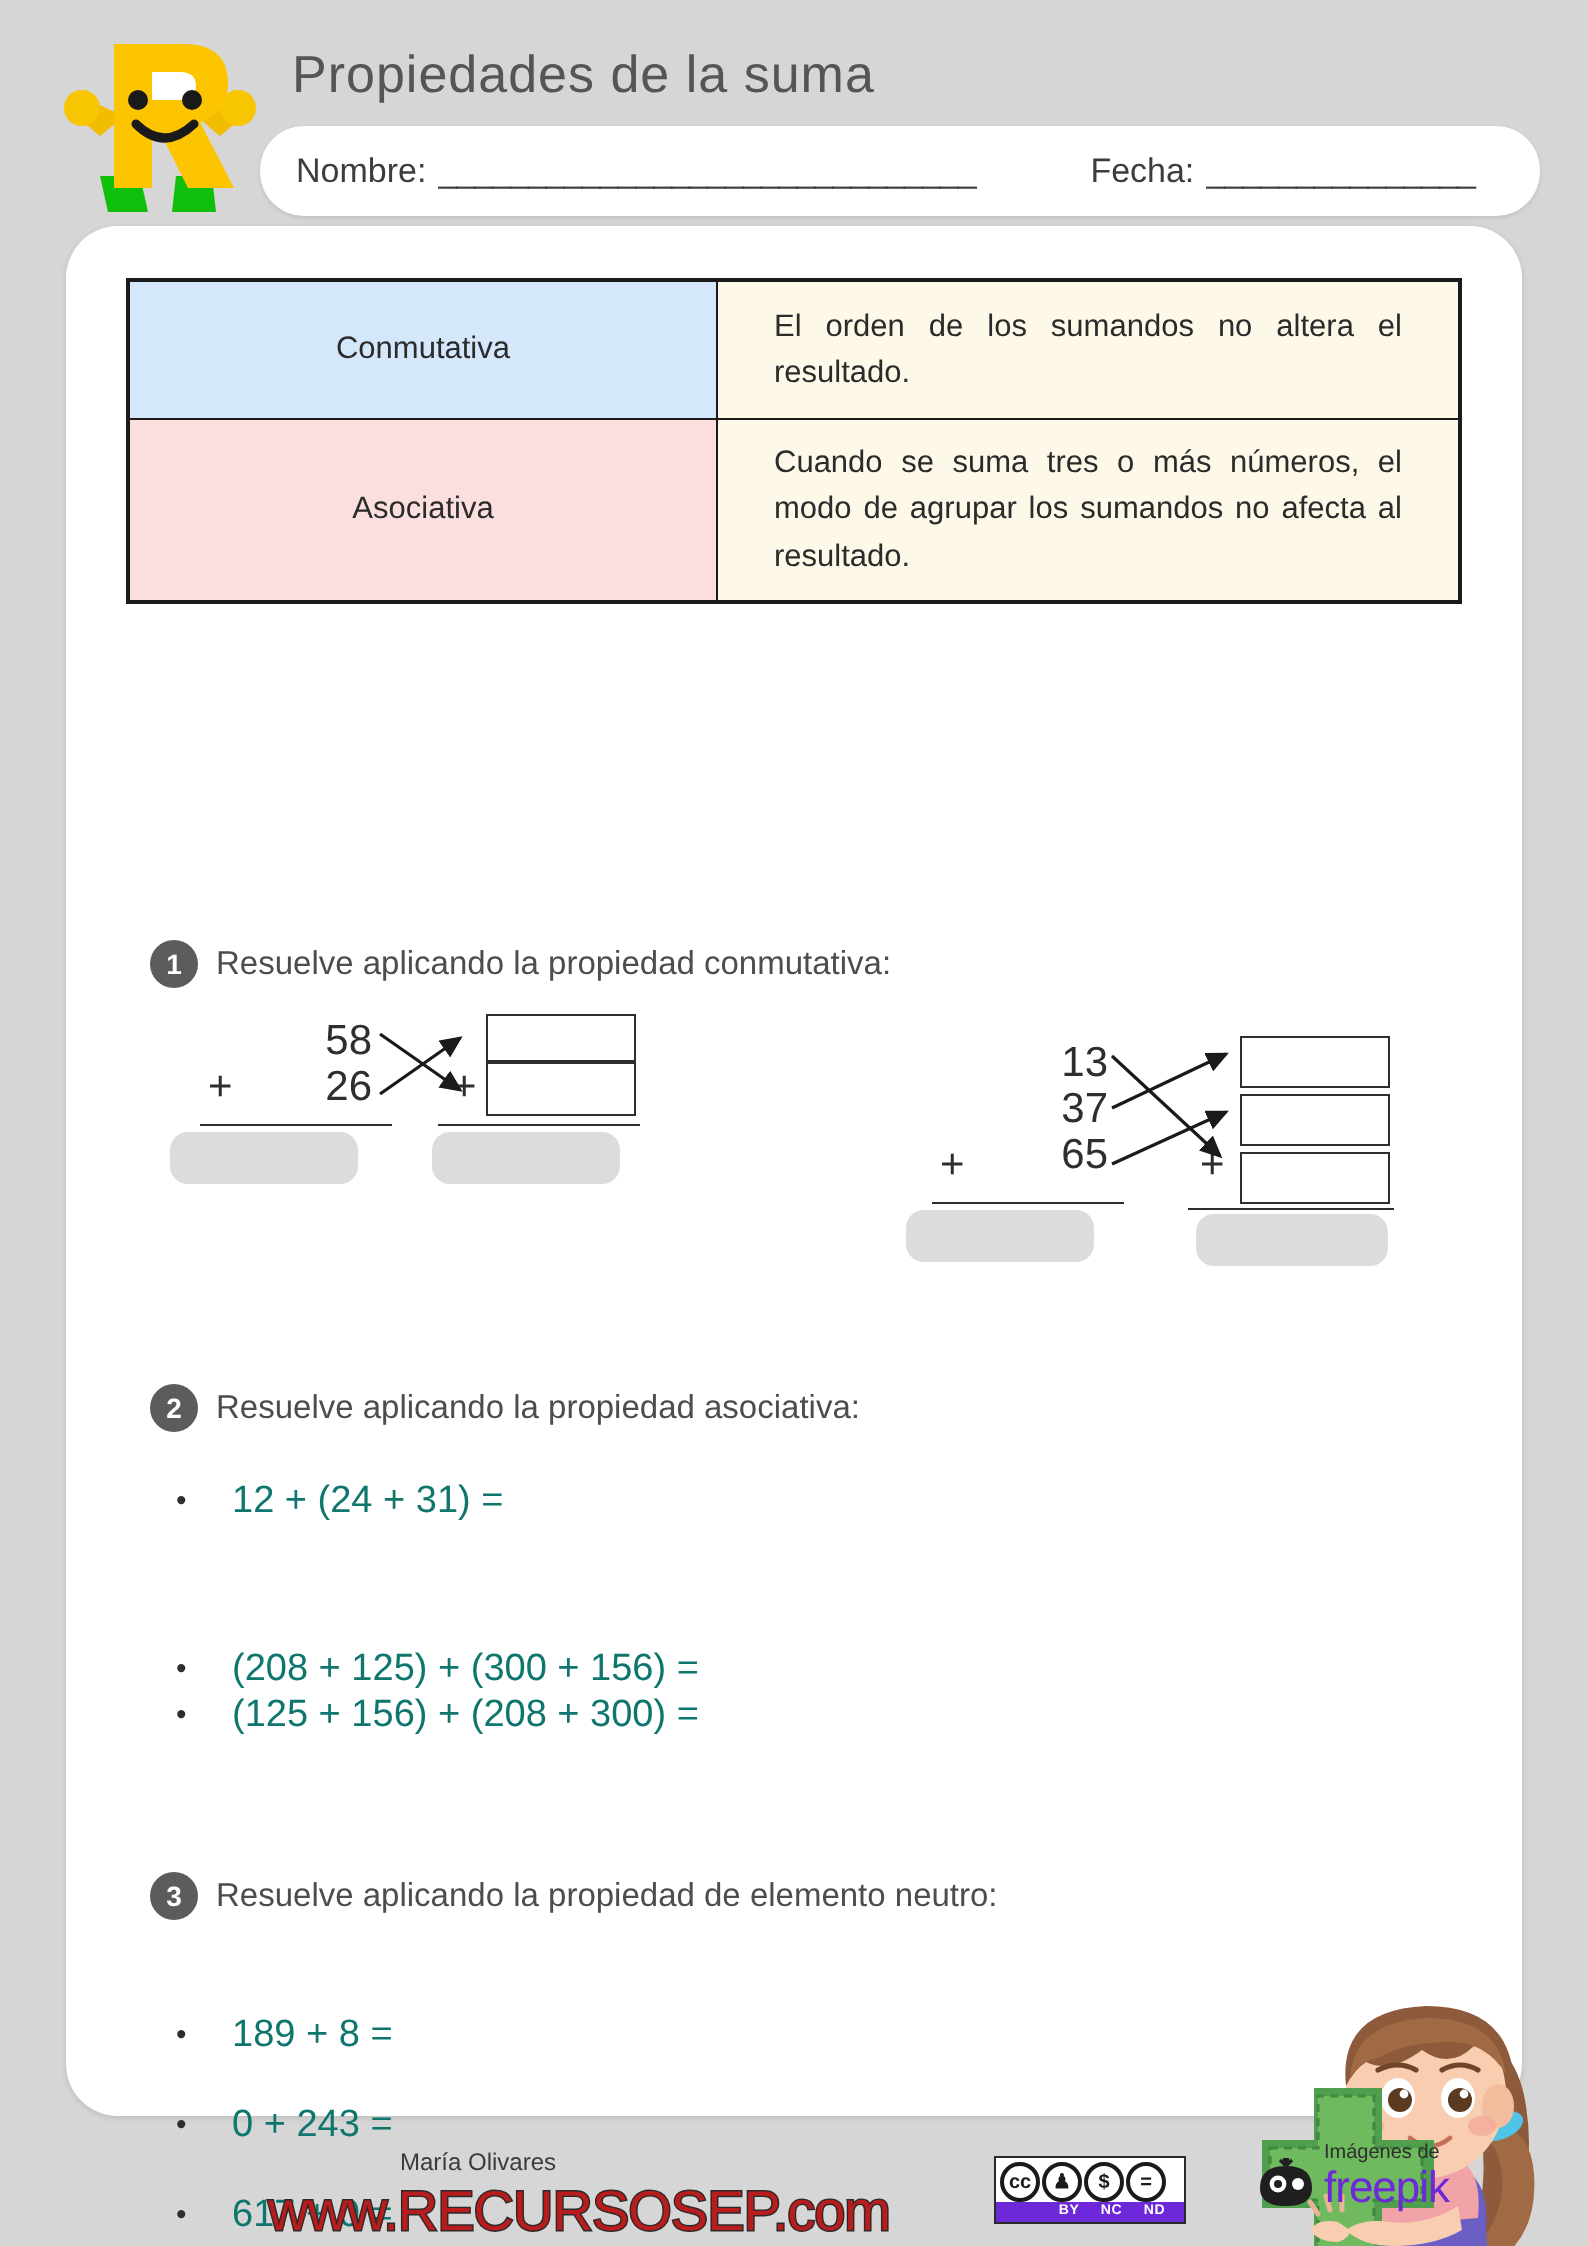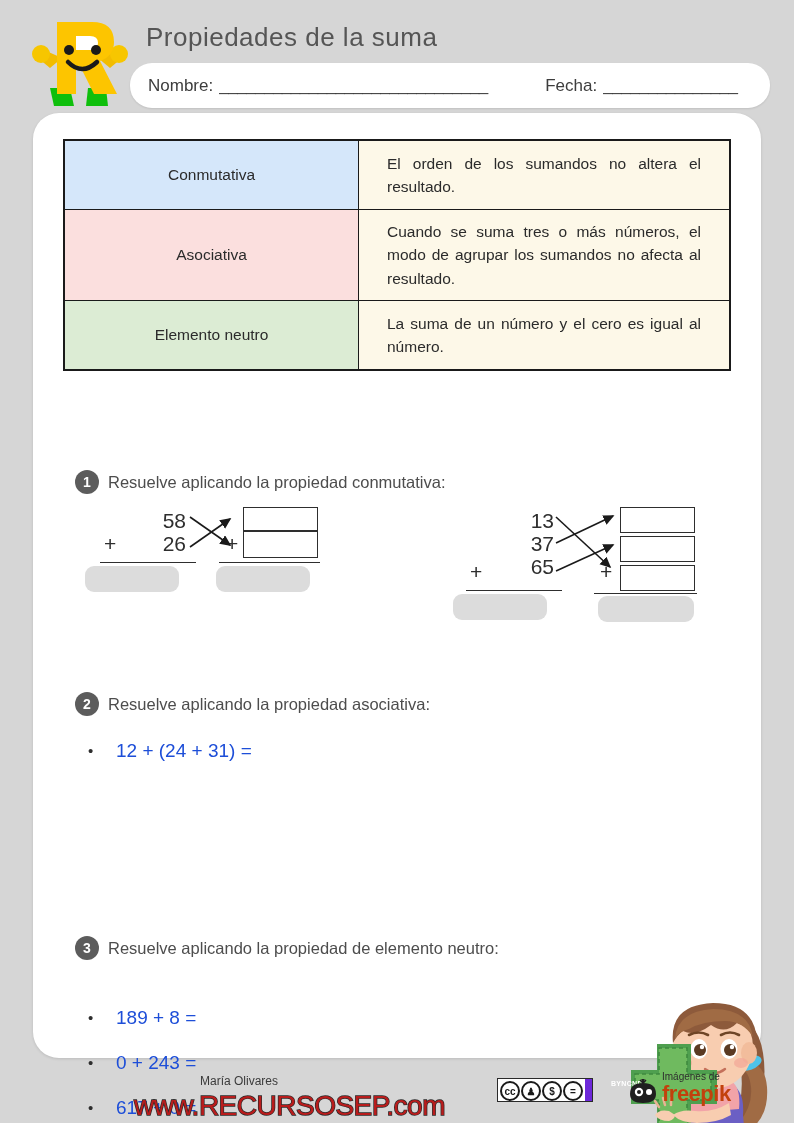--- a/index.html
+++ b/index.html
@@ -196,21 +196,21 @@
   
   .bullet-list {
     position: absolute;
     list-style: none;
     margin: 0;
     padding: 0;
   }
   .bullet-list li {
     position: relative;
     font-size: 19px;
-    color: #1d4ed8;
+    color: #0f766e;
     padding-left: 38px;
     white-space: nowrap;
   }
   .bullet-list li::before {
     content: "\2022";
     position: absolute;
     left: 10px;
     color: #2e2e2e;
     font-size: 15px;
   }
@@ -249,21 +249,21 @@
     color: #b91c1c;
     letter-spacing: -0.5px;
     white-space: nowrap;
     -webkit-text-stroke: 1.4px #2a2a2a;
     paint-order: stroke fill;
   }
   #cc-badge {
     position: absolute;
     left: 497px; top: 1078px;
     display: flex;
-    flex-direction: row;
+    flex-direction: column;
     background: #6d28d9;
     border: 1.5px solid #2a2a2a;
     width: 94px;
   }
   .cc-icon-row {
     display: flex;
     background: #ffffff;
     gap: 1px;
     padding: 2px 2px 0 2px;
   }
@@ -307,22 +307,22 @@
     flex-direction: column;
     line-height: 1;
   }
   #freepik-sub {
     font-size: 10px;
     color: #2e2e2e;
     margin-bottom: 1px;
   }
   #freepik-name {
     font-size: 22px;
-    font-weight: bold;
-    color: #c2410c;
+    font-weight: normal;
+    color: #6d28d9;
     letter-spacing: -0.5px;
   }
 </style>
 </head>
 <body>
 
 <div id="header">
 
   <div id="mascot">
     <svg viewBox="0 0 108 105" width="108" height="105">
@@ -360,24 +360,20 @@
   <table id="properties-table">
     <tbody>
       <tr class="row-conmutativa">
         <td class="prop-name">Conmutativa</td>
         <td class="prop-desc">El orden de los sumandos no altera el resultado.</td>
       </tr>
       <tr class="row-asociativa">
         <td class="prop-name">Asociativa</td>
         <td class="prop-desc">Cuando se suma tres o más números, el modo de agrupar los sumandos  no afecta al resultado.</td>
       </tr>
-      <tr class="row-neutro">
-        <td class="prop-name">Elemento neutro</td>
-        <td class="prop-desc">La suma de un número y el cero es igual al número.</td>
-      </tr>
     </tbody>
   </table>
 
   <div class="ex-heading" id="ex1-heading">
     <span class="ex-number">1</span>
     <span class="ex-title">Resuelve aplicando la propiedad conmutativa:</span>
   </div>
 
   <div class="sum-group" id="sum-group-a">
     <div class="sum-block" style="width:250px;height:95px;">
@@ -398,21 +394,21 @@
             <path d="M0,0 L7,3.2 L0,6.4 Z" fill="#1a1a1a"></path>
           </marker>
         </defs>
         <line x1="112" y1="12" x2="152" y2="40" stroke="#1a1a1a" stroke-width="1.6" marker-end="url(#ah)"></line>
         <line x1="112" y1="42" x2="152" y2="14" stroke="#1a1a1a" stroke-width="1.6" marker-end="url(#ah)"></line>
       </svg>
     </div>
   </div>
 
   <div class="sum-group" id="sum-group-b">
-    <div class="sum-block" style="width:260px;height:125px;">
+    <div class="sum-block" style="width:260px;height:125px;margin-top:11px;">
       <div class="operand-stack">13<br>37<br>65</div>
       <div class="plus-sign">+</div>
       <div class="sum-rule"></div>
       <div class="answer-pill"></div>
 
       <div class="plus-sign right-plus">+</div>
       <div class="blank-box box-1"></div>
       <div class="blank-box box-2"></div>
       <div class="blank-box box-3"></div>
       <div class="sum-rule right-rule"></div>
@@ -431,20 +427,24 @@
 
   <div class="ex-heading" id="ex2-heading">
     <span class="ex-number">2</span>
     <span class="ex-title">Resuelve aplicando la propiedad asociativa:</span>
   </div>
 
   <ul class="bullet-list" id="ex2-list-a">
     <li>12 + (24 + 31) =</li>
   </ul>
 
+  <ul class="bullet-list" id="ex2-list-b">
+    <li>(208 + 125) + (300 + 156) =</li>
+    <li>(125 + 156) + (208 + 300) =</li>
+  </ul>
 
   <div class="ex-heading" id="ex3-heading">
     <span class="ex-number">3</span>
     <span class="ex-title">Resuelve aplicando la propiedad de elemento neutro:</span>
   </div>
 
   <ul class="bullet-list" id="ex3-list">
     <li>189 + 8 =</li>
     <li>0 + 243 =</li>
     <li>617 + 0 =</li>

